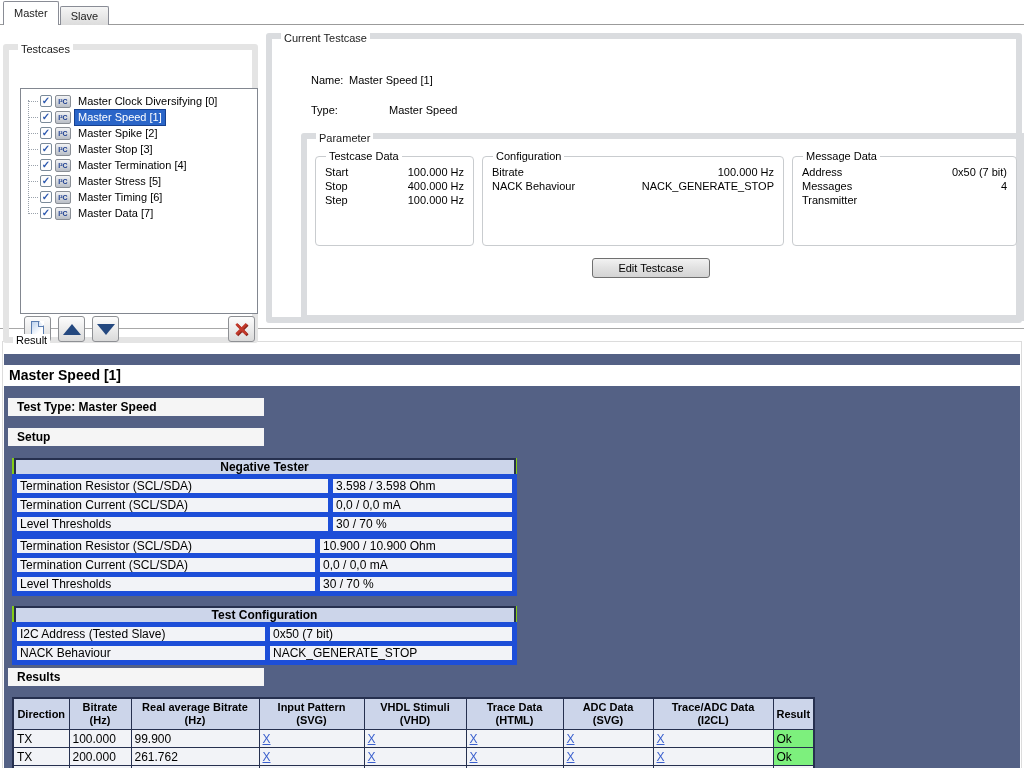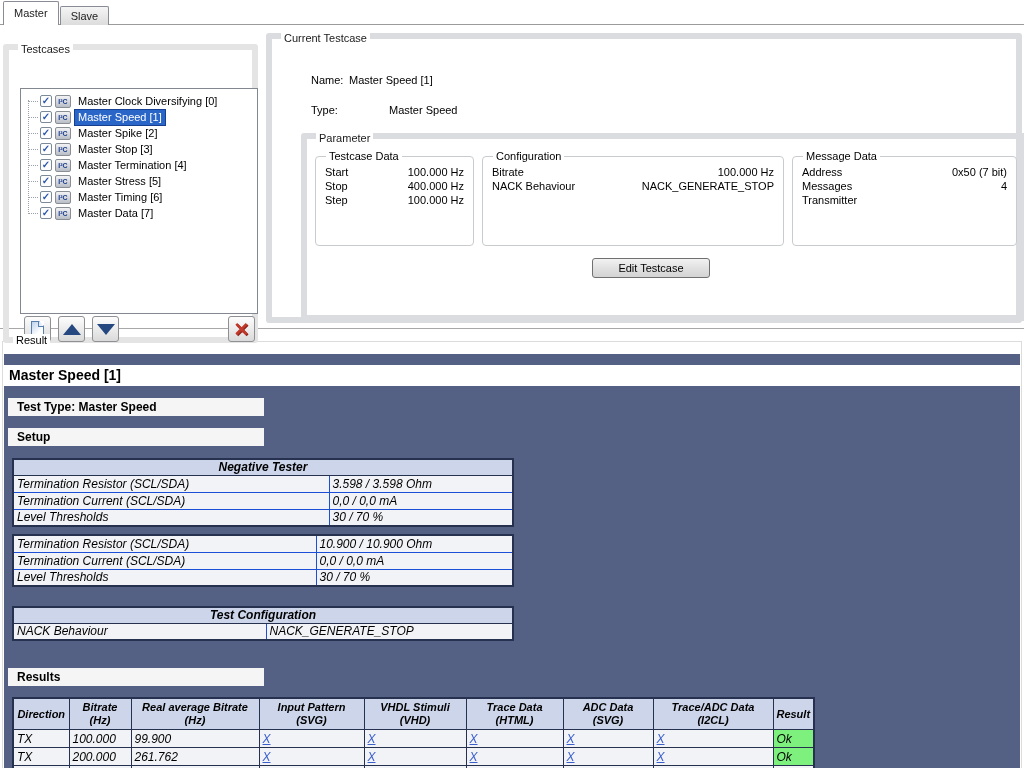--- a/index.html
+++ b/index.html
@@ -71,24 +71,24 @@
   #dark-panel { position:absolute; left:1px; top:12px; width:1016px; height:414px; background:#546185; overflow:hidden; }
 
   #result-title { position:absolute; left:0; top:11px; width:100%; height:21px; background:#fff;
                   font-size:14px; font-weight:bold; line-height:21px; padding-left:5px; }
   .strip { position:absolute; left:4px; width:256px; height:18px; background:#f5f5f5;
            font-size:12px; font-weight:bold; line-height:18px; padding-left:9px; }
   #strip-testtype { top:44px; }
   #strip-setup { top:74px; }
   #strip-results { top:314px; }
 
-  table { border-collapse:collapse; table-layout:fixed; position:absolute; background:#84cc16;font-style:italic; }
+  table { border-collapse:collapse; table-layout:fixed; position:absolute; background:#84cc16; }
   .setup-table { left:8px; width:500px; border:2px solid #26304f; }
   .setup-table th { border:1px solid #26304f; background:#ccd5ea; font-size:12px; font-weight:bold; height:16px; padding:0 2px; text-align:center; }
-  .setup-table td { border:1px solid #1d4ed8; background:#f2f3f7; font-size:12px; height:17px; padding:0 3px; overflow:hidden; white-space:nowrap; }
+  .setup-table td { border:5px solid #1d4ed8; background:#f2f3f7; font-size:12px; height:17px; padding:0 3px; overflow:hidden; white-space:nowrap; }
   #setup-table-0 { top:104px; }
   #setup-table-1 { top:180px; }
   #setup-table-2 { top:252px; }
 
   #results-table { left:8px; top:343px; width:801px; border:2px solid #26304f; }
   #results-table th { border:1px solid #26304f; background:#ccd5ea; font-size:11px; font-weight:bold; padding:2px 1px; line-height:13px; text-align:center; vertical-align:middle; height:31px; overflow:hidden; }
   #results-table td { border:1px solid #26304f; background:#f2f3f7; font-size:12px; height:18px; padding:0 3px; overflow:hidden; white-space:nowrap; }
   #results-table td.ok { background:#7df07d; }
   #results-table a { color:#3a5fcd; text-decoration:underline; cursor:pointer; }
 </style>
@@ -292,20 +292,24 @@
       </table>
 
     <table class="setup-table" id="setup-table-2">
       <colgroup>
           <col style="width:253px">
           <col style="width:247px">
         </colgroup>
       <tbody>
           <tr>
             <th colspan="2">Test Configuration</th>
+          </tr>
+      <tr>
+        <td>I2C Address (Tested Slave)</td>
+        <td>0x50 (7 bit)</td>
           </tr>
       <tr>
         <td>NACK Behaviour</td>
         <td>NACK_GENERATE_STOP</td>
           </tr>
     </tbody>
       </table>
 
     <div class="strip" id="strip-results">Results</div>
 

